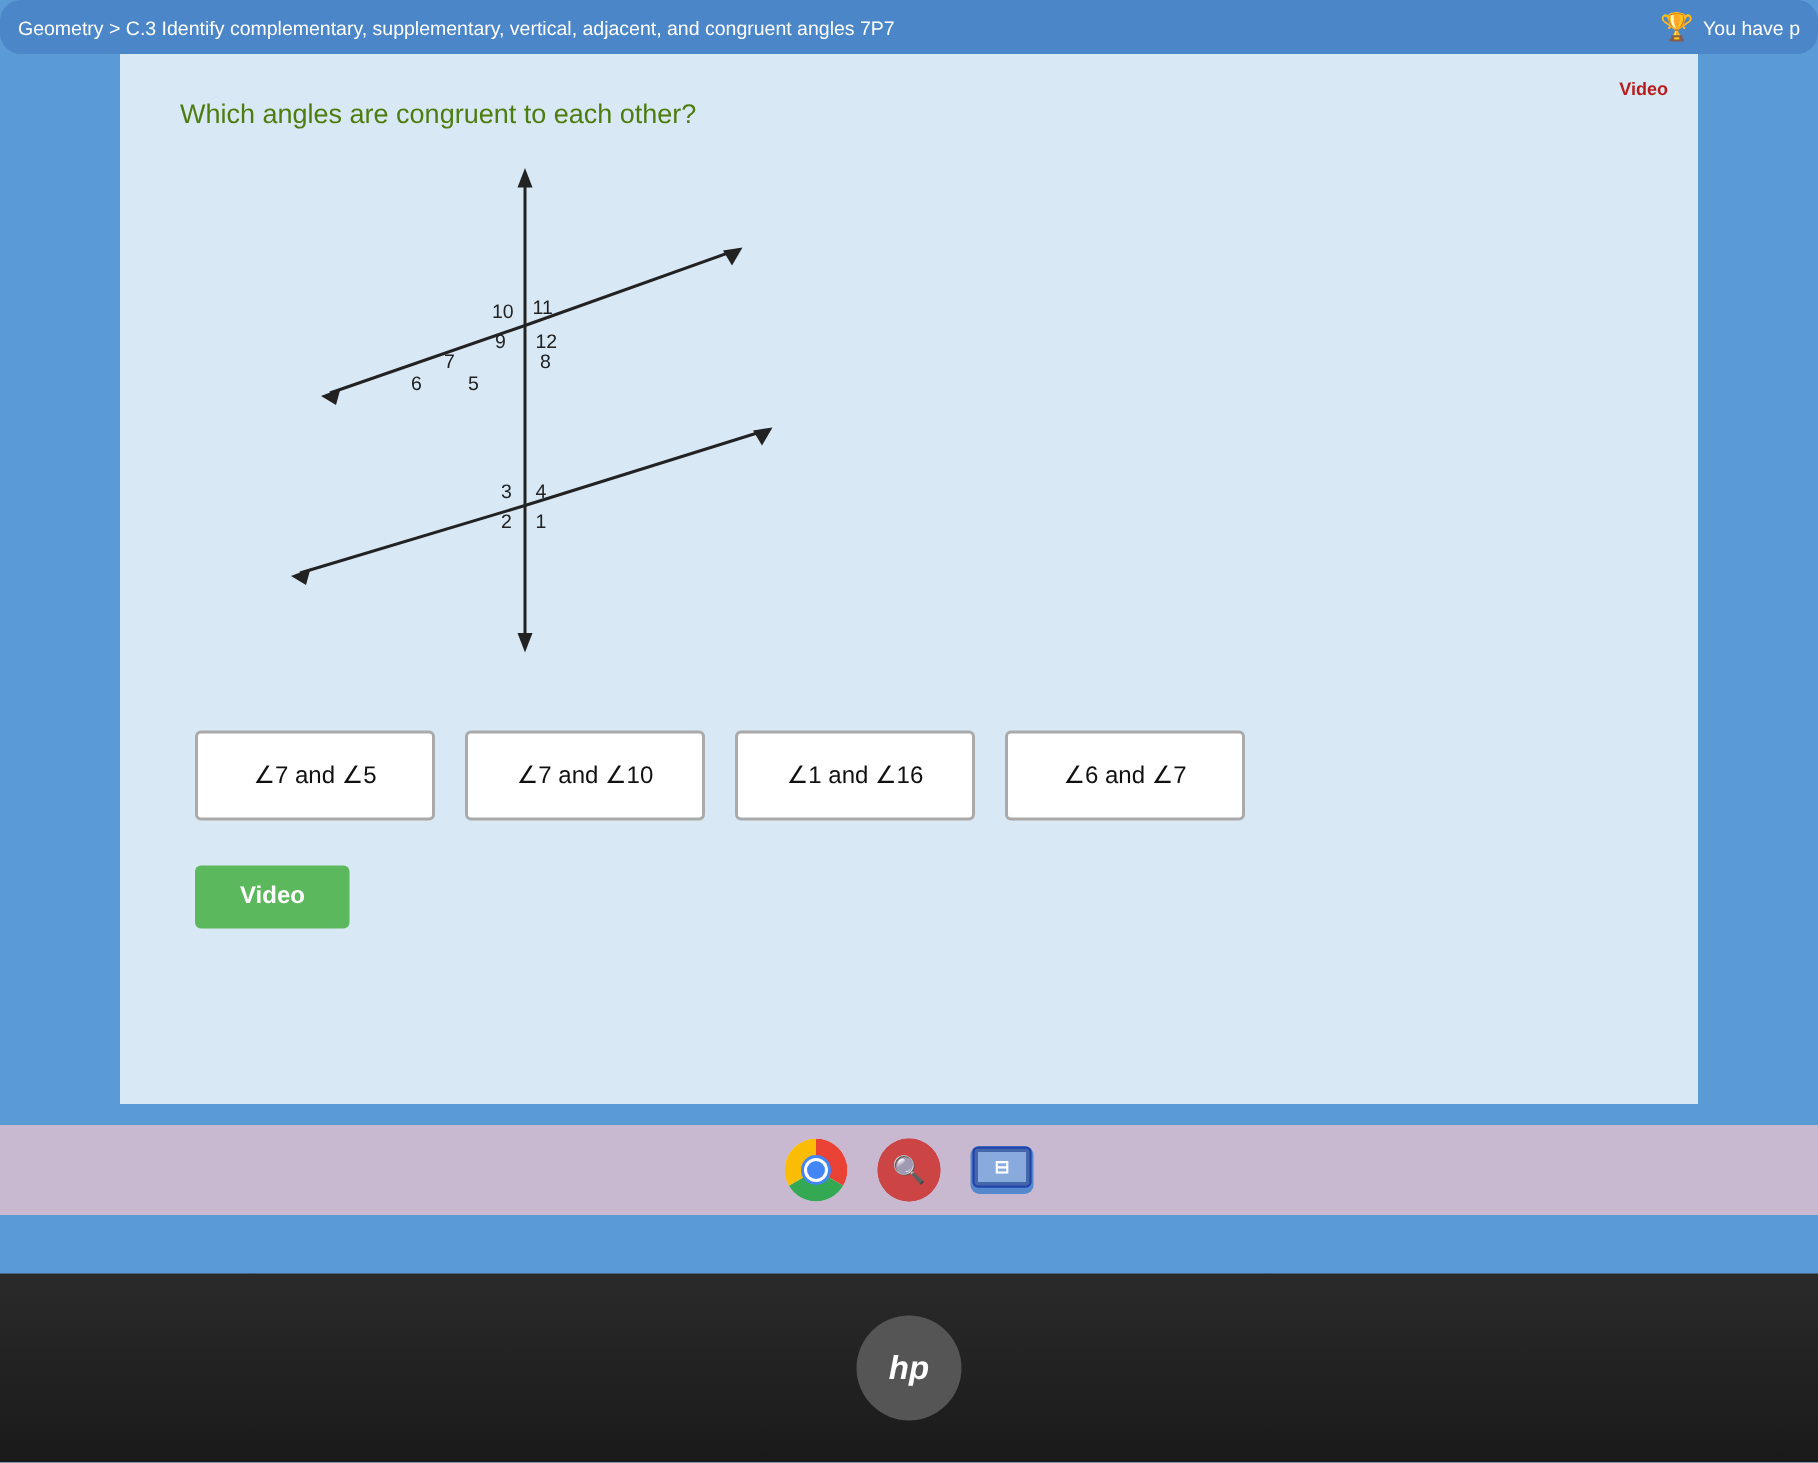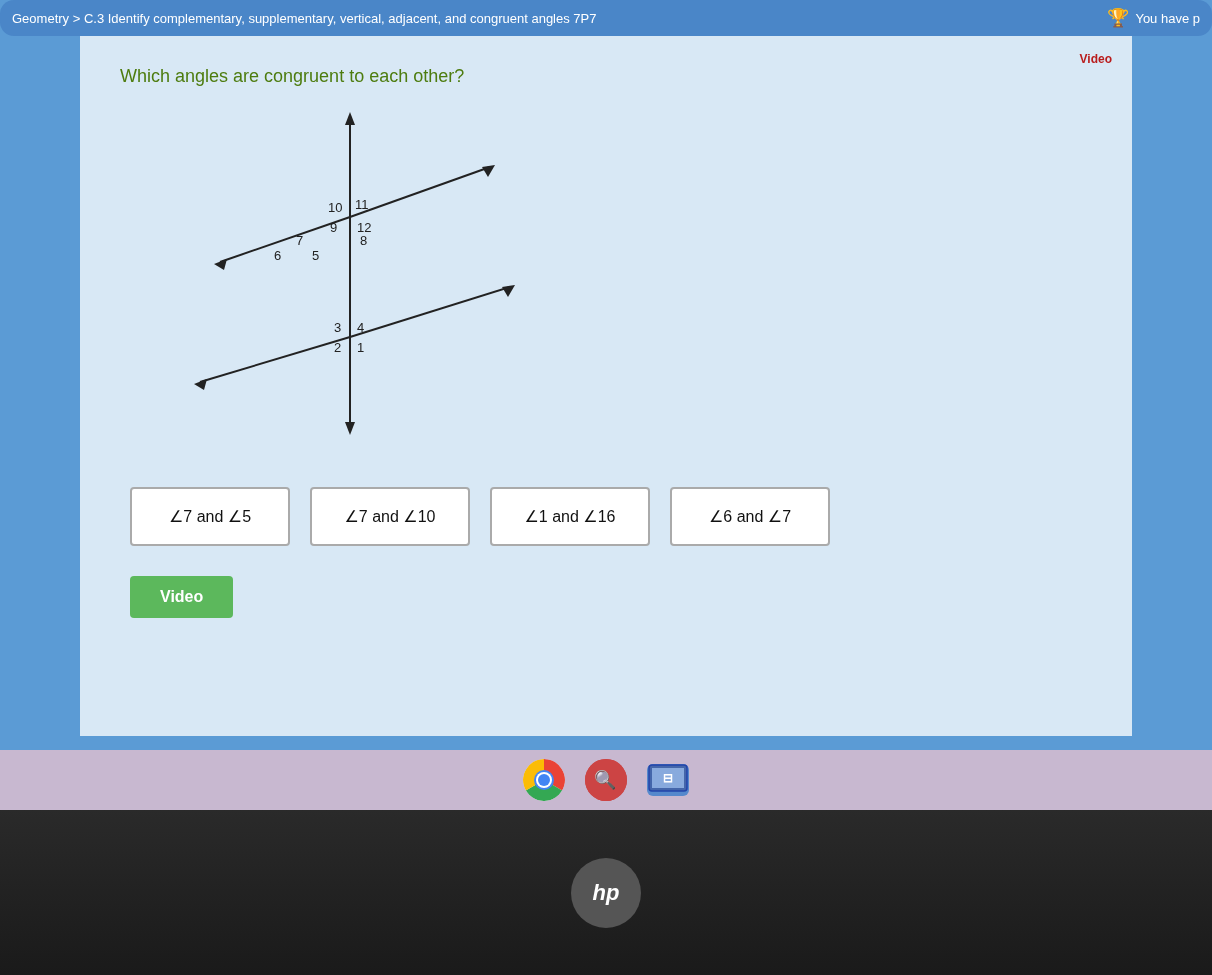--- a/index.html
+++ b/index.html
@@ -136,21 +136,21 @@
       align-items: center;
       justify-content: center;
       color: white;
       font-size: 14px;
     }
 
     
     .bezel {
       position: absolute;
       bottom: 0; left: 0; right: 0;
-      height: 165px;
+      height: 126px;
       background: linear-gradient(180deg, #2a2a2a 0%, #1a1a1a 100%);
       display: flex;
       align-items: center;
       justify-content: center;
     }
 
     .hp-logo {
       width: 70px; height: 70px;
       border-radius: 50%;
       background: #555;

